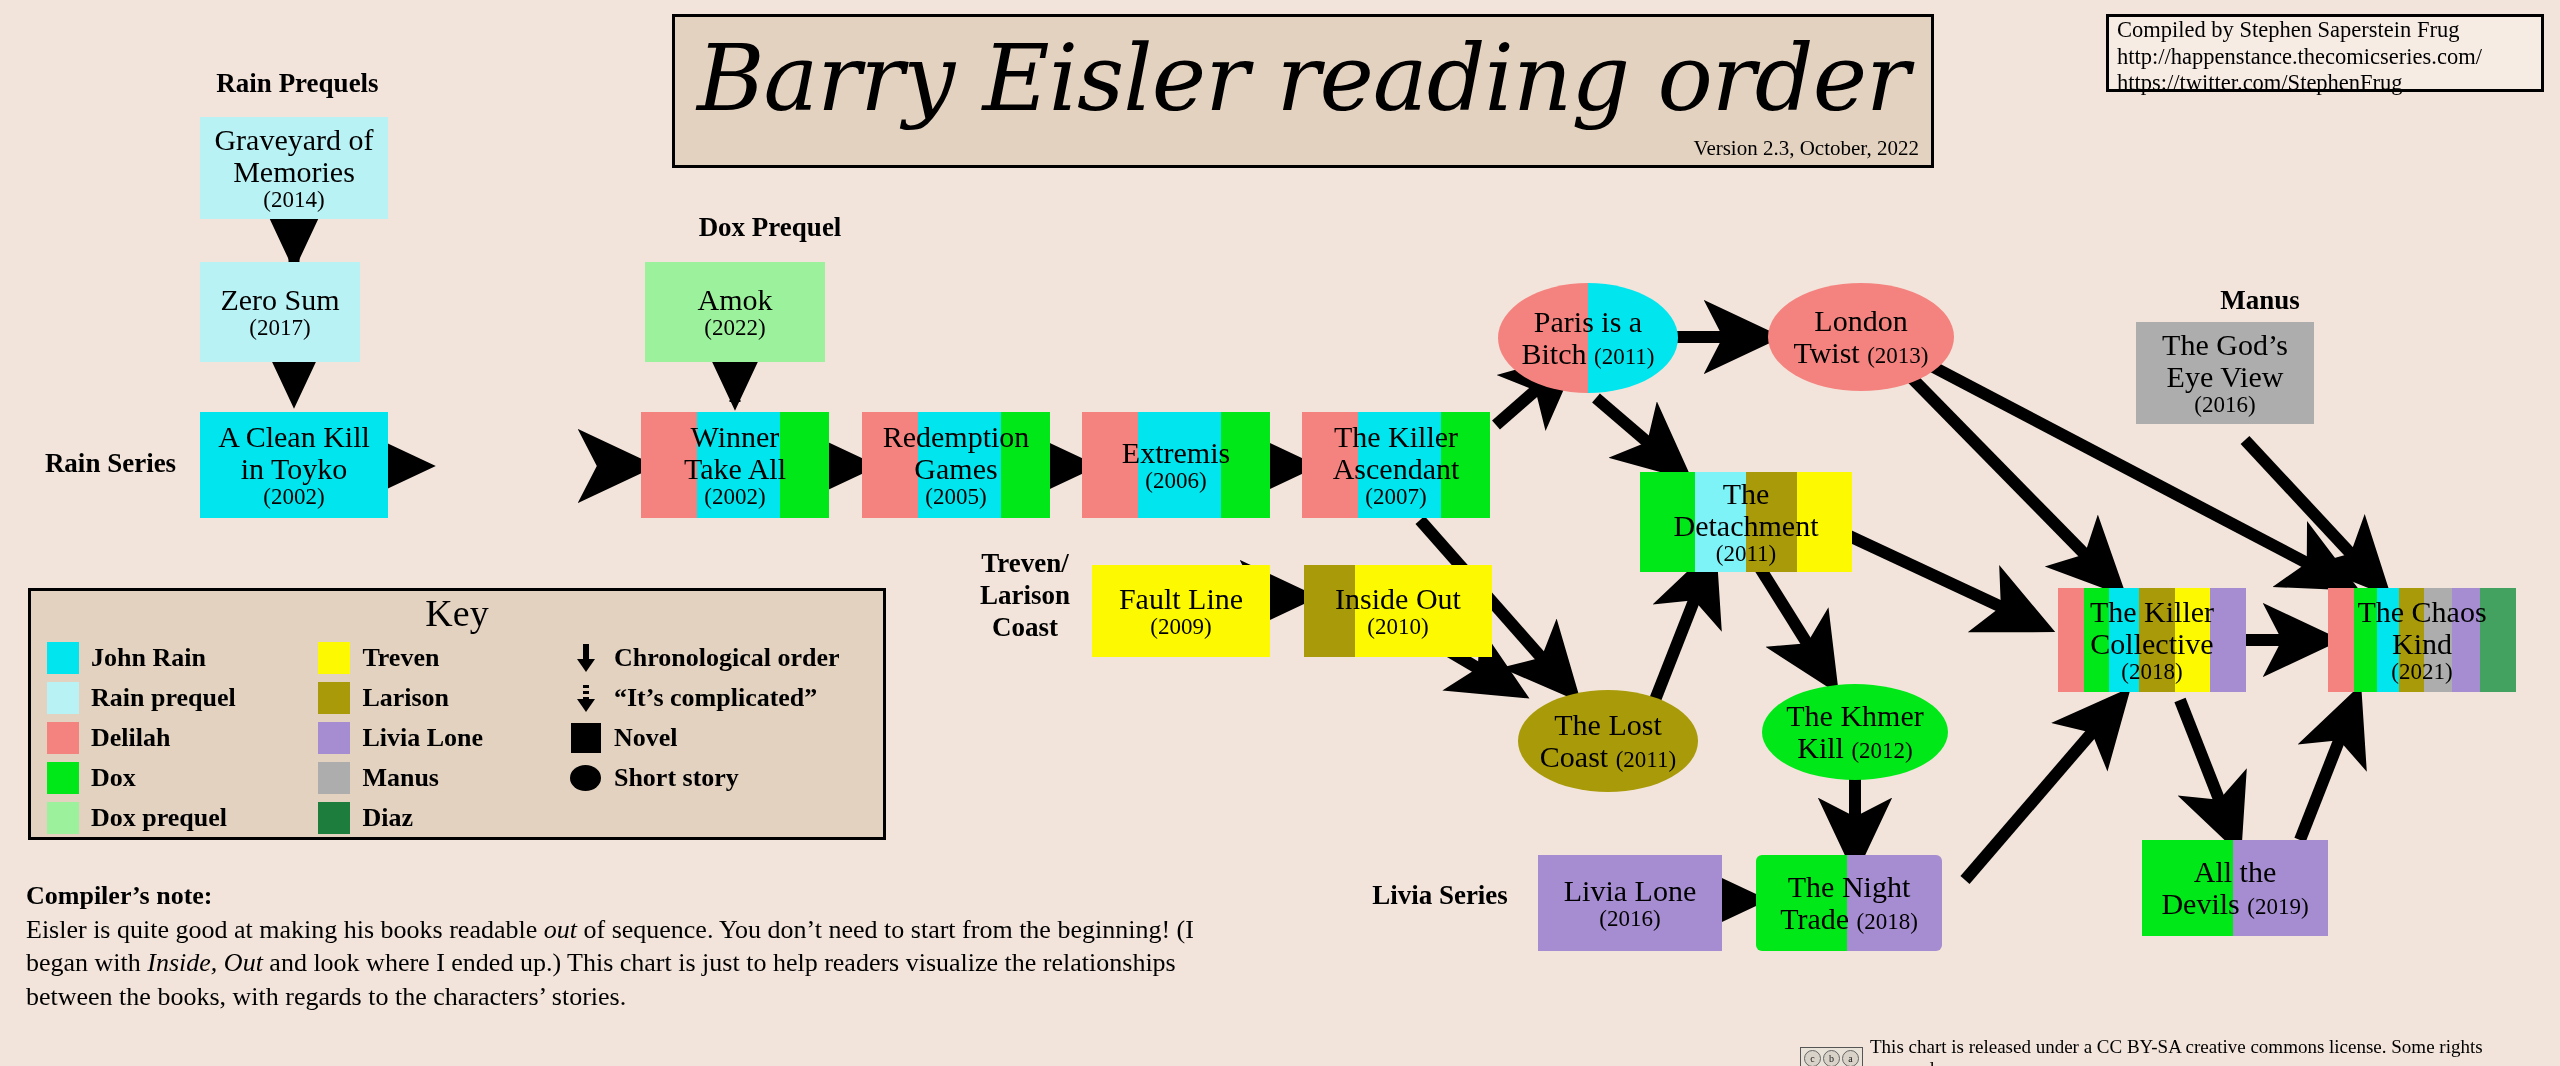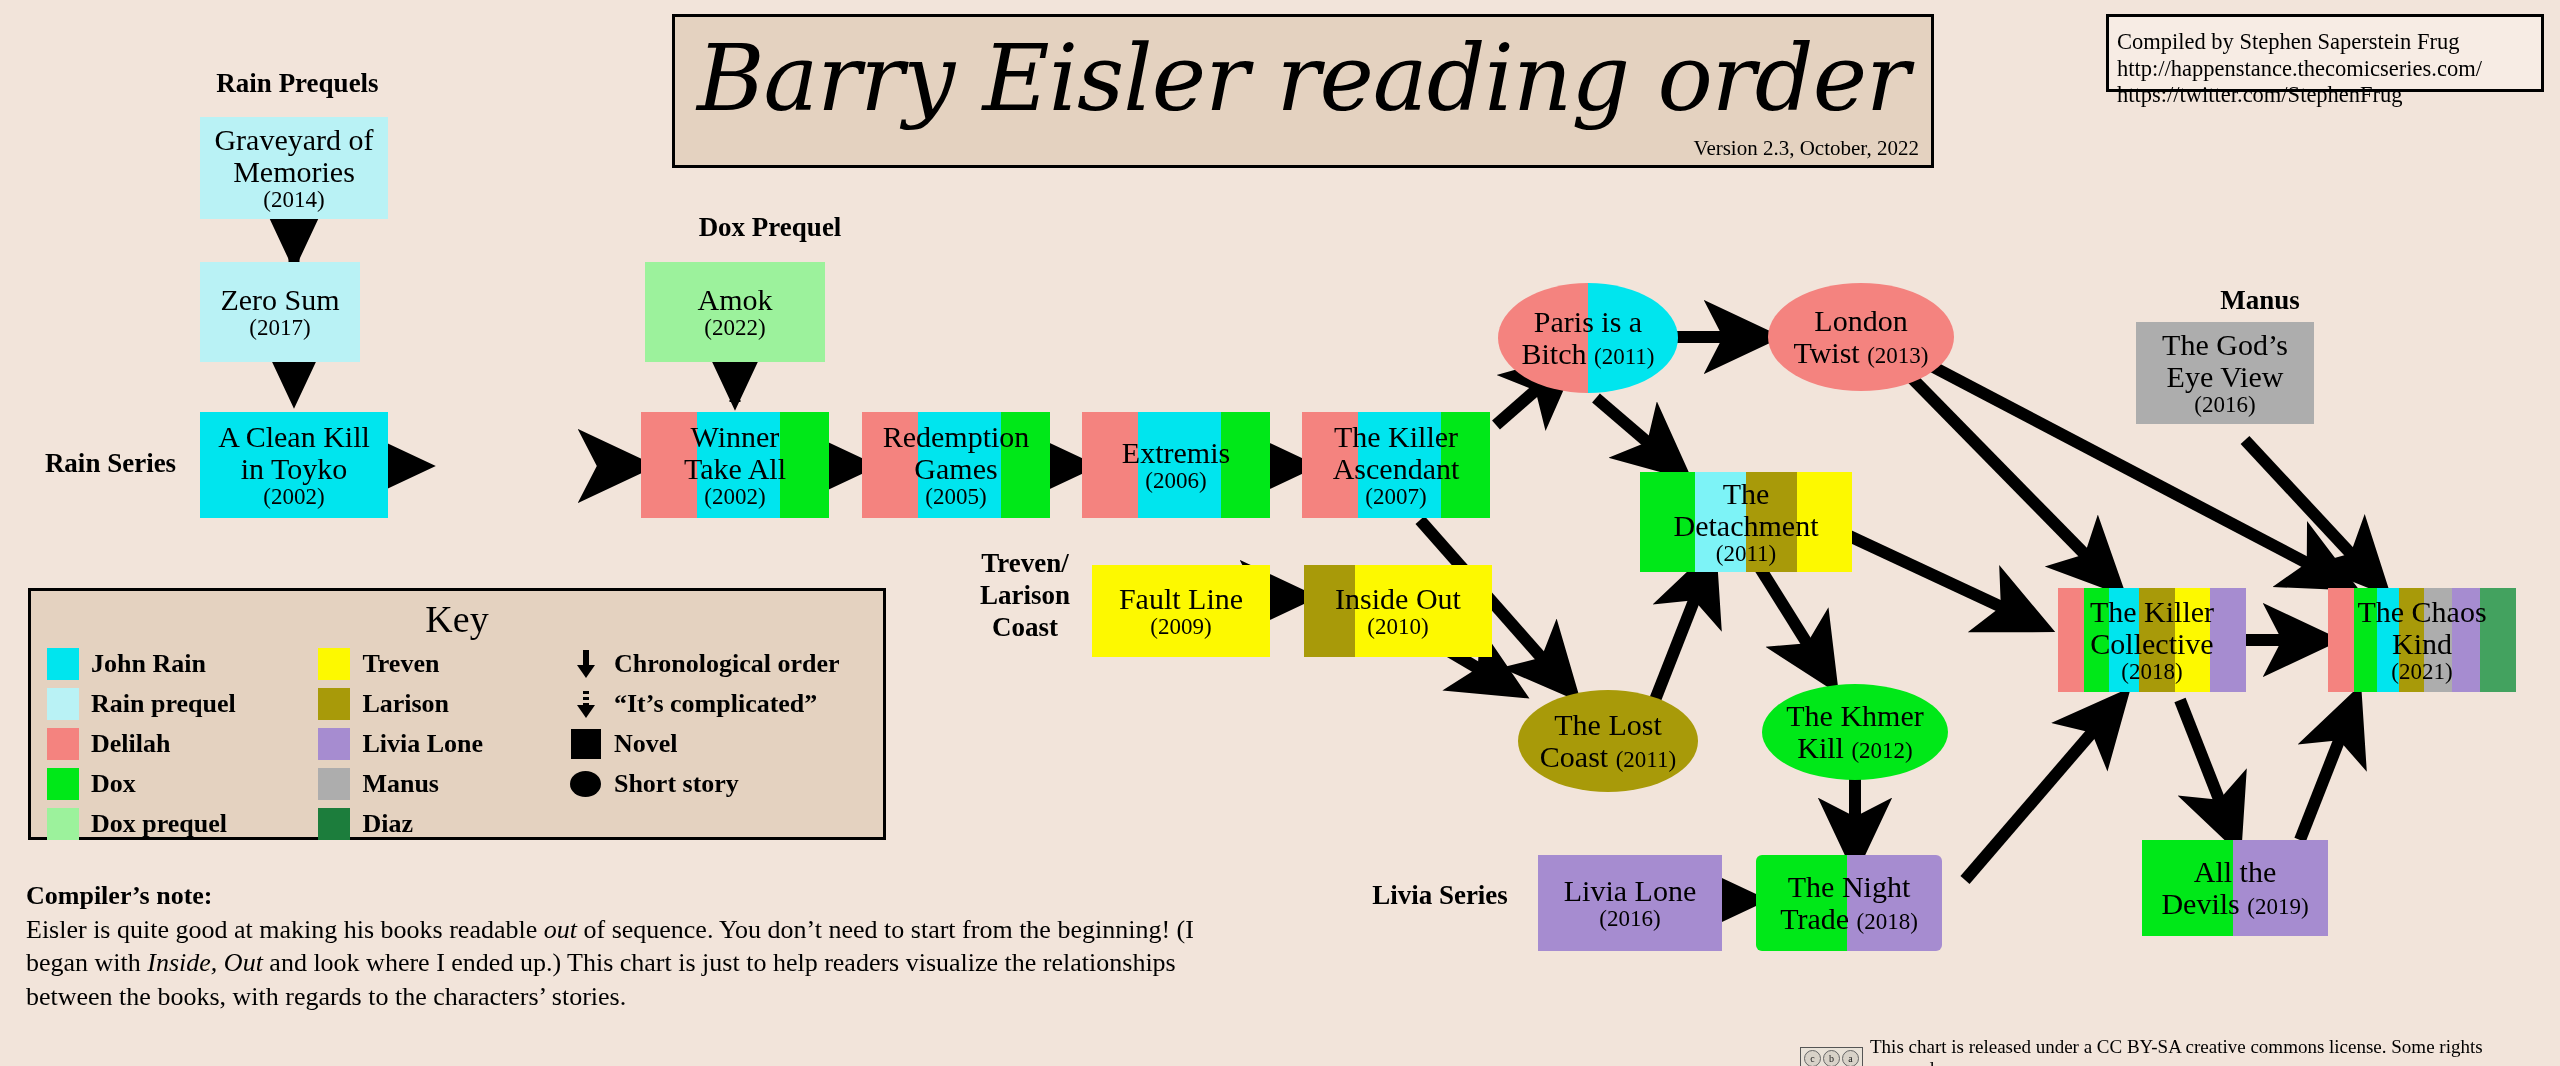--- a/index.html
+++ b/index.html
@@ -33,21 +33,21 @@
   #version-text{
     position:absolute;right:12px;bottom:4px;
     font-size:21px;color:#000;
   }
 
   
   #credits-box{
     left:2106px;top:14px;width:438px;height:78px;
     background:#f7ece4;border:3px solid #000;
     box-sizing:border-box;
-    padding:12px 8px;
+    padding:0 8px;
     font-size:22.5px;line-height:1.18;
     color:#000;
   }
 
   
   .section-label{
     font-weight:bold;font-size:27px;color:#000;
     line-height:1.18;
   }
 
@@ -74,21 +74,21 @@
   .node.oval{border-radius:50%;}
   .node.oval .stripes > span{height:100%;}
 
   
   #key-box{
     left:28px;top:588px;width:858px;height:252px;
     background:#e4d2c0;border:3px solid #000;
     box-sizing:border-box;
   }
   #key-title{
-    text-align:center;font-size:38px;margin-top:6px;color:#000;
+    text-align:center;font-size:38px;color:#000;
   }
   #key-cols{
     display:flex;padding:4px 16px 0 16px;gap:6px;
   }
   #key-cols .kcol{display:flex;flex-direction:column;gap:3px;}
   #key-cols .kcol.c1{width:268px;}
   #key-cols .kcol.c2{width:248px;}
   #key-cols .kcol.c3{width:300px;}
   .krow{display:flex;align-items:center;height:37px;}
   .kswatch{width:32px;height:32px;display:inline-block;margin-right:12px;flex:0 0 auto;}

